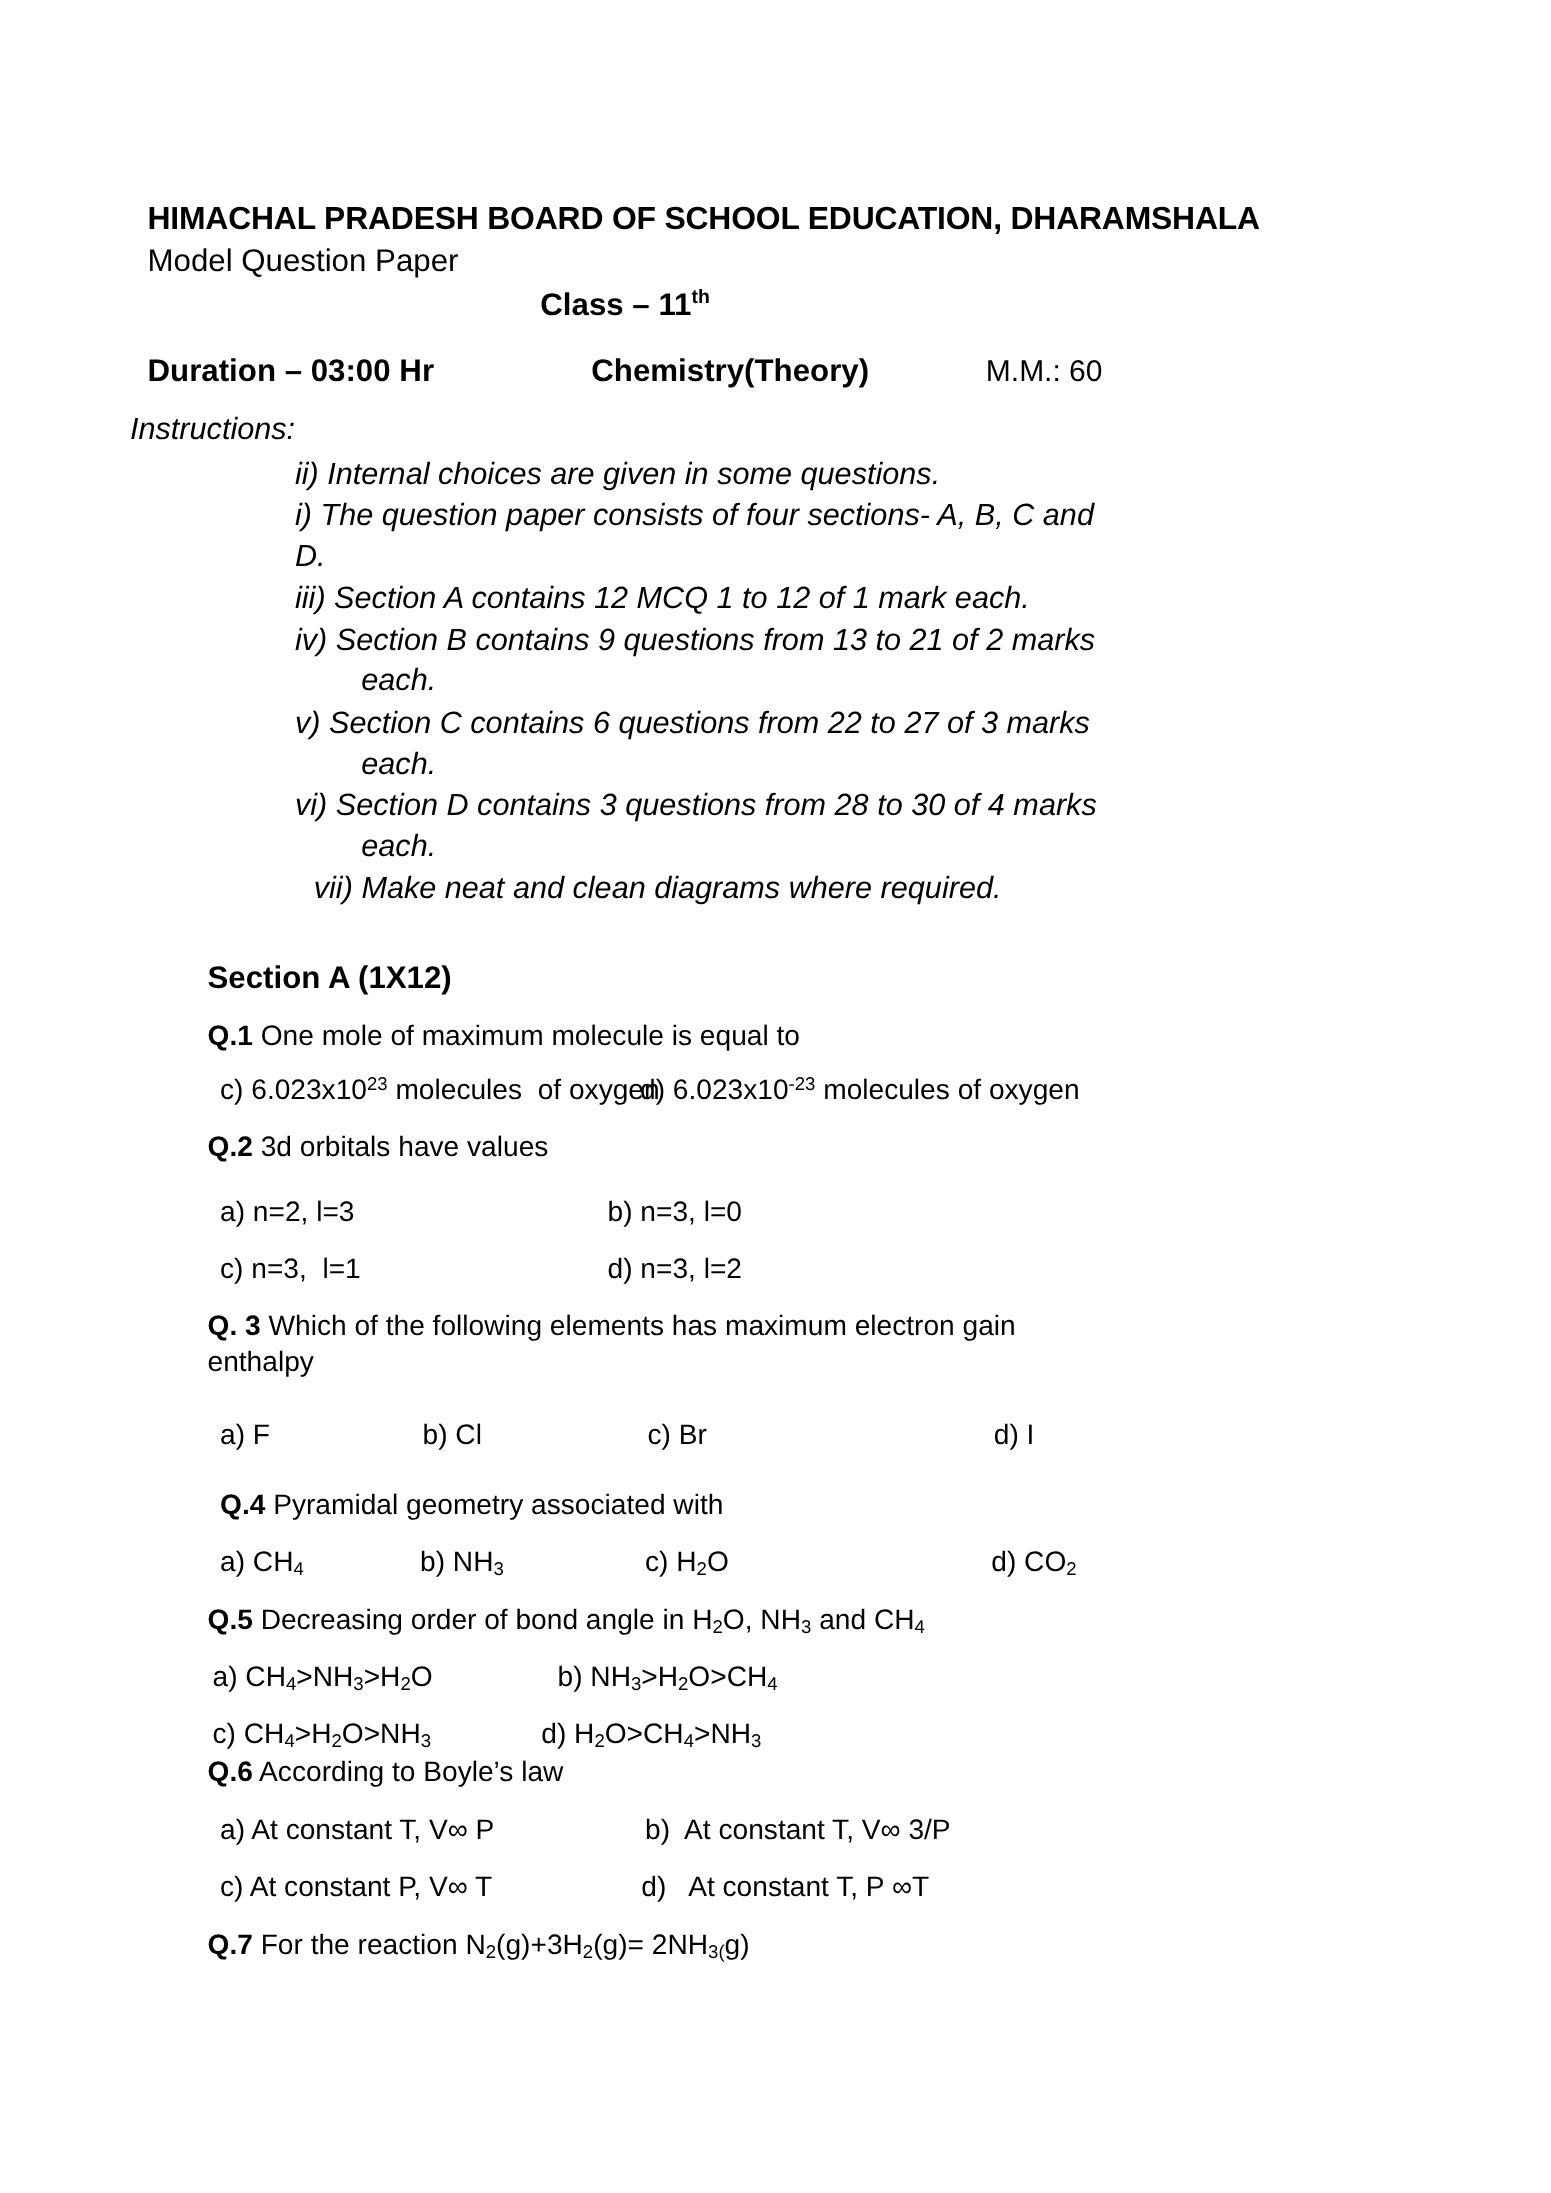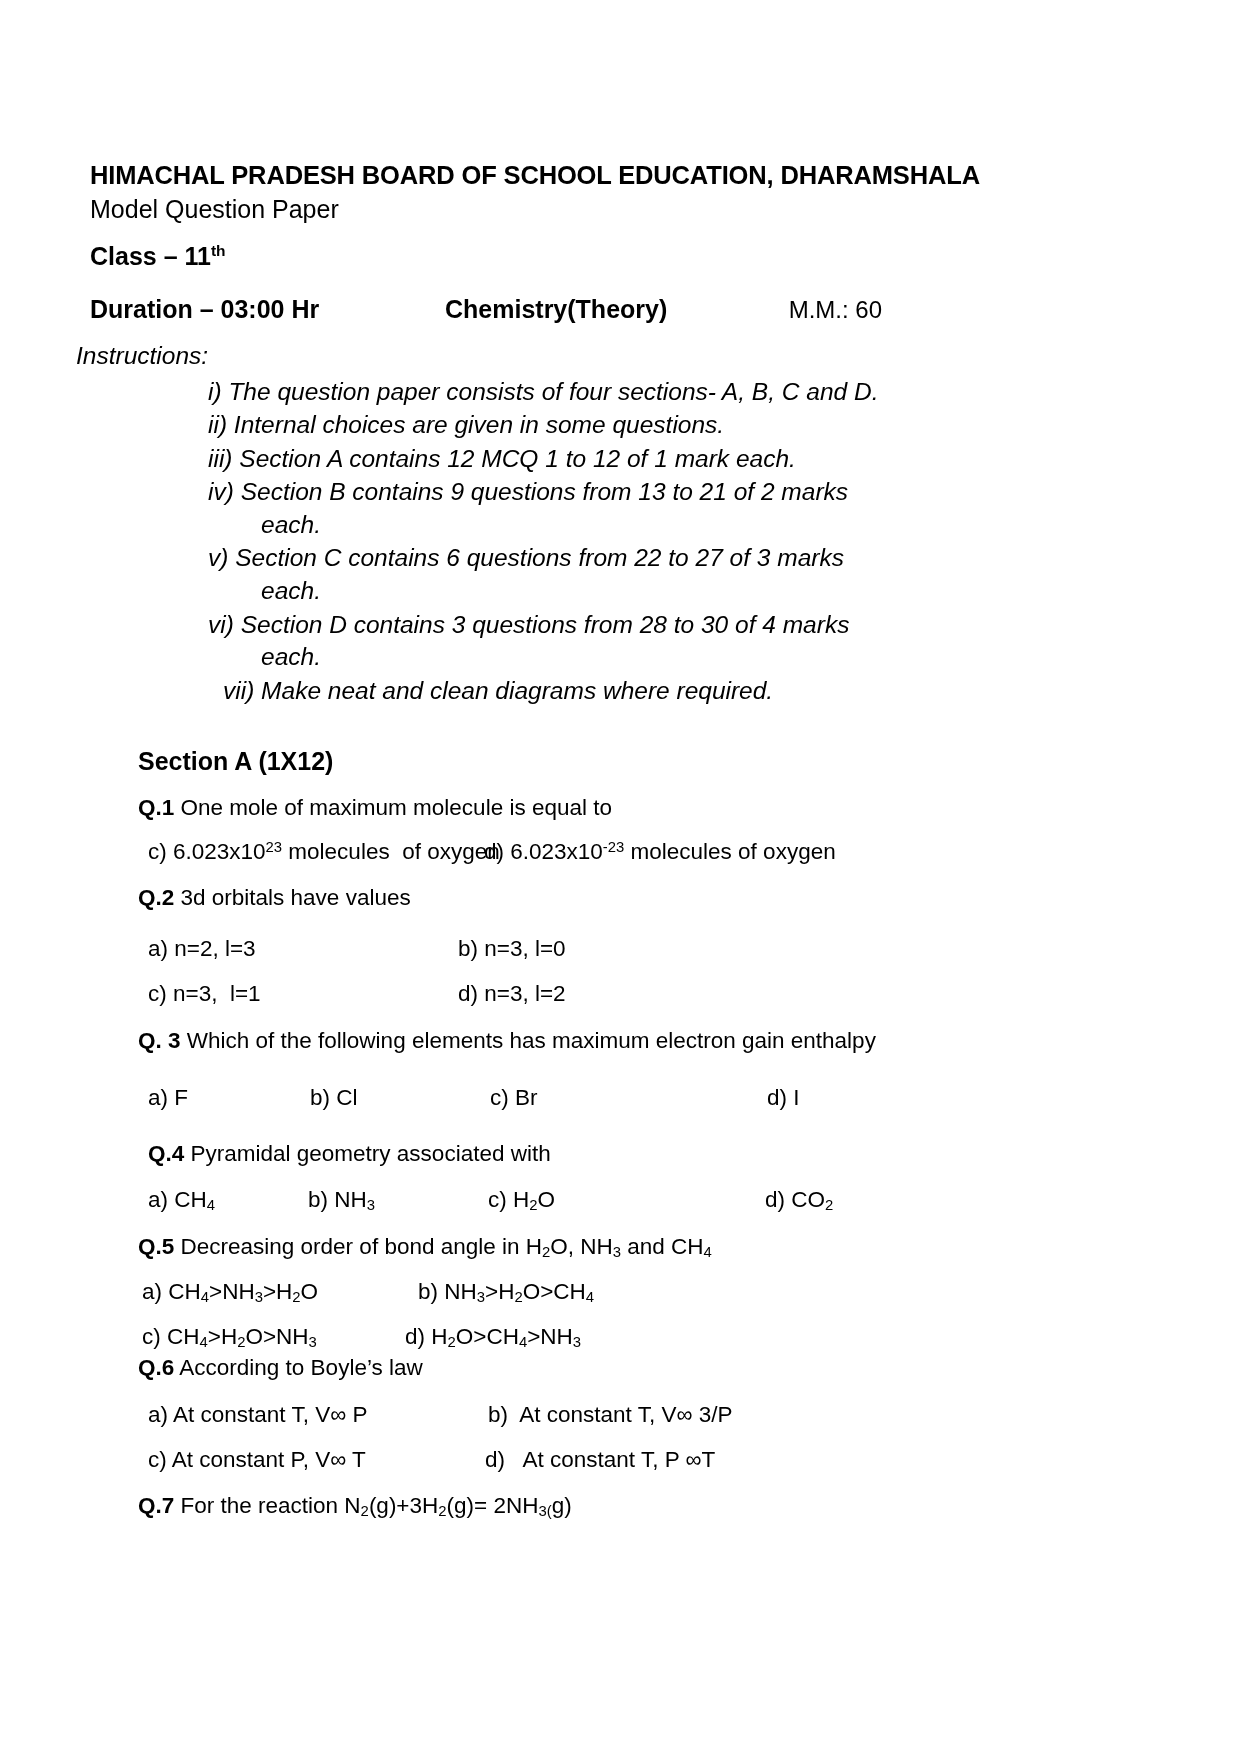--- a/index.html
+++ b/index.html
@@ -12,21 +12,21 @@
     height: 1754px;
     font-family: "Liberation Sans", sans-serif;
     color: #000000;
     -webkit-font-smoothing: antialiased;
   }
   .page {
     position: relative;
     width: 1002px;
     height: 1754px;
     box-sizing: border-box;
-    padding: 160px 120px 0 90px;
+    padding: 160px 120px 0 118px;
   }
 
   
   .hdr-title {
     font-size: 25.5px;
     font-weight: bold;
     text-align: center;
     letter-spacing: -0.15px;
     line-height: 1.18;
     white-space: nowrap;
@@ -34,22 +34,23 @@
   .hdr-sub {
     font-size: 25px;
     font-weight: normal;
     text-align: left;
     line-height: 1.25;
     margin-top: 4px;
   }
   .hdr-class {
     font-size: 25px;
     font-weight: bold;
+    text-align: center;
     line-height: 1.25;
-    margin-top: 16px;
+    margin-top: 4px;
   }
   sup.th {
     font-size: 0.62em;
     vertical-align: super;
     line-height: 0;
   }
 
   
   .meta-row {
     display: flex;
@@ -140,22 +141,22 @@
   <div class="hdr-class"><span>Class – 11</span><sup class="th">th</sup></div>
 
   <div class="meta-row">
     <div class="meta-duration">Duration – 03:00 Hr</div>
     <div class="meta-subject">Chemistry(Theory)</div>
     <div class="meta-marks">M.M.: 60</div>
   </div>
 
   <div class="instr-head">Instructions:</div>
   <ul class="instr-list">
+    <li><span>ii) Internal choices are given in some questions.</span></li>
     <li><span>i) The question paper consists of four sections- A, B, C and D.</span></li>
-    <li><span>ii) Internal choices are given in some questions.</span></li>
     <li><span>iii) Section A contains 12 MCQ   1 to 12    of 1 mark each.</span></li>
     <li><span>iv) Section B contains 9 questions from  13 to 21    of 2  marks</span><span class="cont">each.</span></li>
     <li><span>v) Section C contains 6 questions from 22 to 27   of 3 marks</span><span class="cont">each.</span></li>
     <li><span>vi) Section D contains 3 questions from  28 to 30   of 4 marks</span><span class="cont">each.</span></li>
     <li style="padding-left:133px"><span>vii) Make neat and clean diagrams where required.</span></li>
   </ul>
 
   <div class="section-head">Section A (1X12)</div>
 
   <div class="q"><b>Q.1</b><span> One mole of maximum molecule is equal to</span></div>

